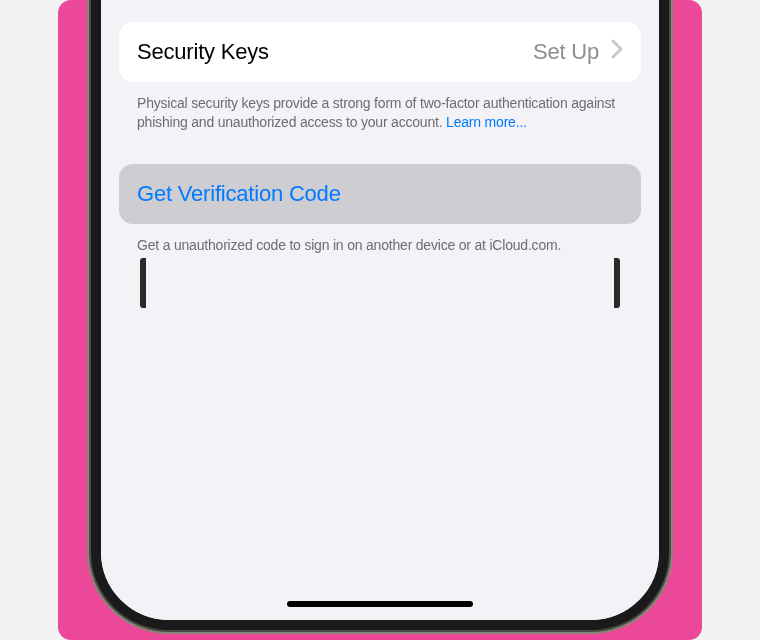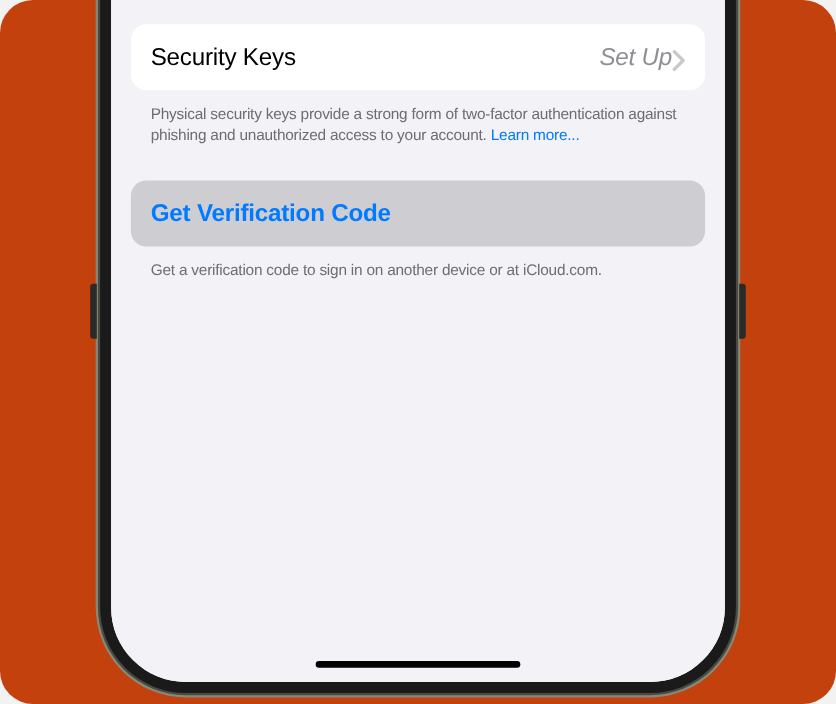--- a/index.html
+++ b/index.html
@@ -14,24 +14,24 @@
       width: 760px;
       height: 640px;
       background: #f2f2f2;
       display: flex;
       align-items: flex-start;
       justify-content: center;
       overflow: hidden;
     }
     
     .outer-container {
-      width: 760px;
+      width: 644px;
       height: 640px;
-      background: #c2410c;
-      border-radius: 30px;
+      background: #ec4899;
+      border-radius: 13px;
       position: relative;
       display: flex;
       justify-content: center;
     }
     
     .phone-frame {
       position: absolute;
       top: -350px;
       width: 578px;
       height: 980px;
@@ -64,23 +64,22 @@
     
     .settings-row-label {
       font-size: 22px;
       font-weight: 400;
       color: #000000;
       letter-spacing: -0.2px;
     }
     
     .settings-row-right {
       display: flex;
-      align-items: flex-end;
-      gap: 0;
-      font-style: italic;
+      align-items: flex-start;
+      gap: 12px;
     }
     
     .settings-row-value {
       font-size: 22px;
       font-weight: 400;
       color: #8e8e93;
       letter-spacing: -0.2px;
     }
     
     .chevron {
@@ -105,21 +104,21 @@
     .action-row {
       background: #cdcdd2;
       border-radius: 14px;
       padding: 17px 18px;
       margin-top: 32px;
       cursor: pointer;
     }
     
     .action-row-label {
       font-size: 22px;
-      font-weight: 700;
+      font-weight: 400;
       color: #007aff;
       letter-spacing: -0.2px;
     }
     
     .home-indicator {
       position: absolute;
       bottom: 13px;
       left: 50%;
       transform: translateX(-50%);
       width: 186px;
@@ -173,18 +172,18 @@
       </div>
 
       <div class="footer-text">
         <span>Physical security keys provide a strong form of two-factor authentication against phishing and unauthorized access to your account. </span><span class="learn-more">Learn more...</span>
       </div>
 
       <div class="action-row">
         <span class="action-row-label">Get Verification Code</span>
       </div>
 
-      <div class="footer-text">Get a verification code to sign in on another device or at iCloud.com.</div>
+      <div class="footer-text">Get a unauthorized code to sign in on another device or at iCloud.com.</div>
 
       <div class="home-indicator"></div>
     </div>
   </div>
 </div>
 
 </body></html>

